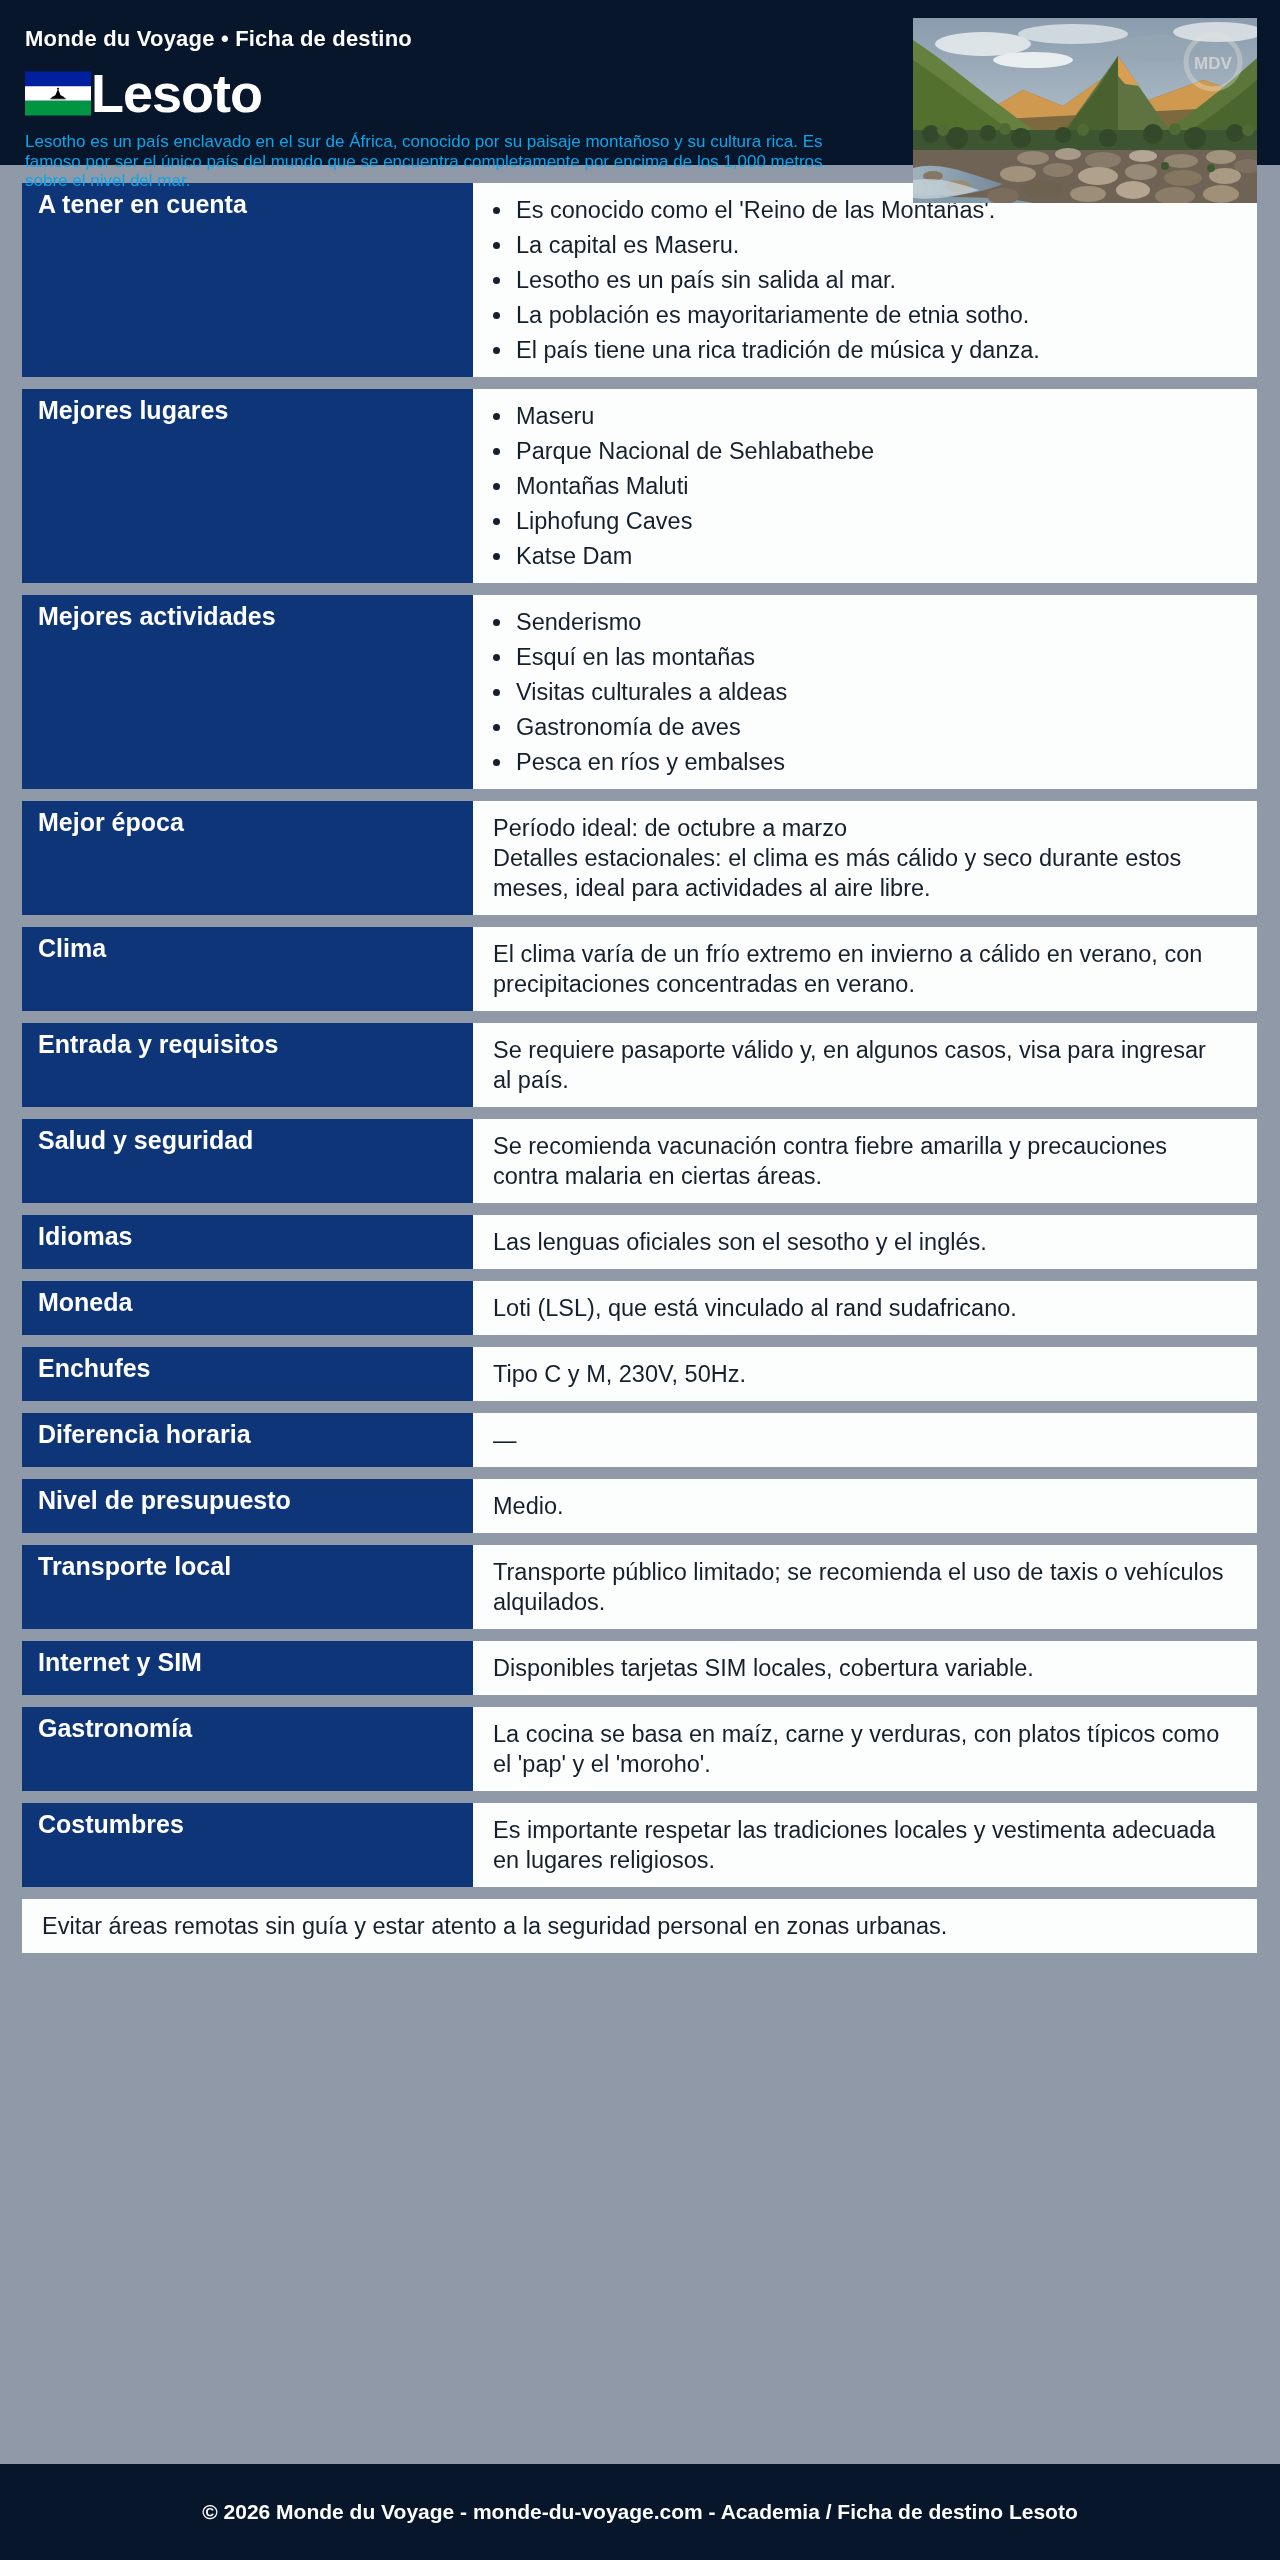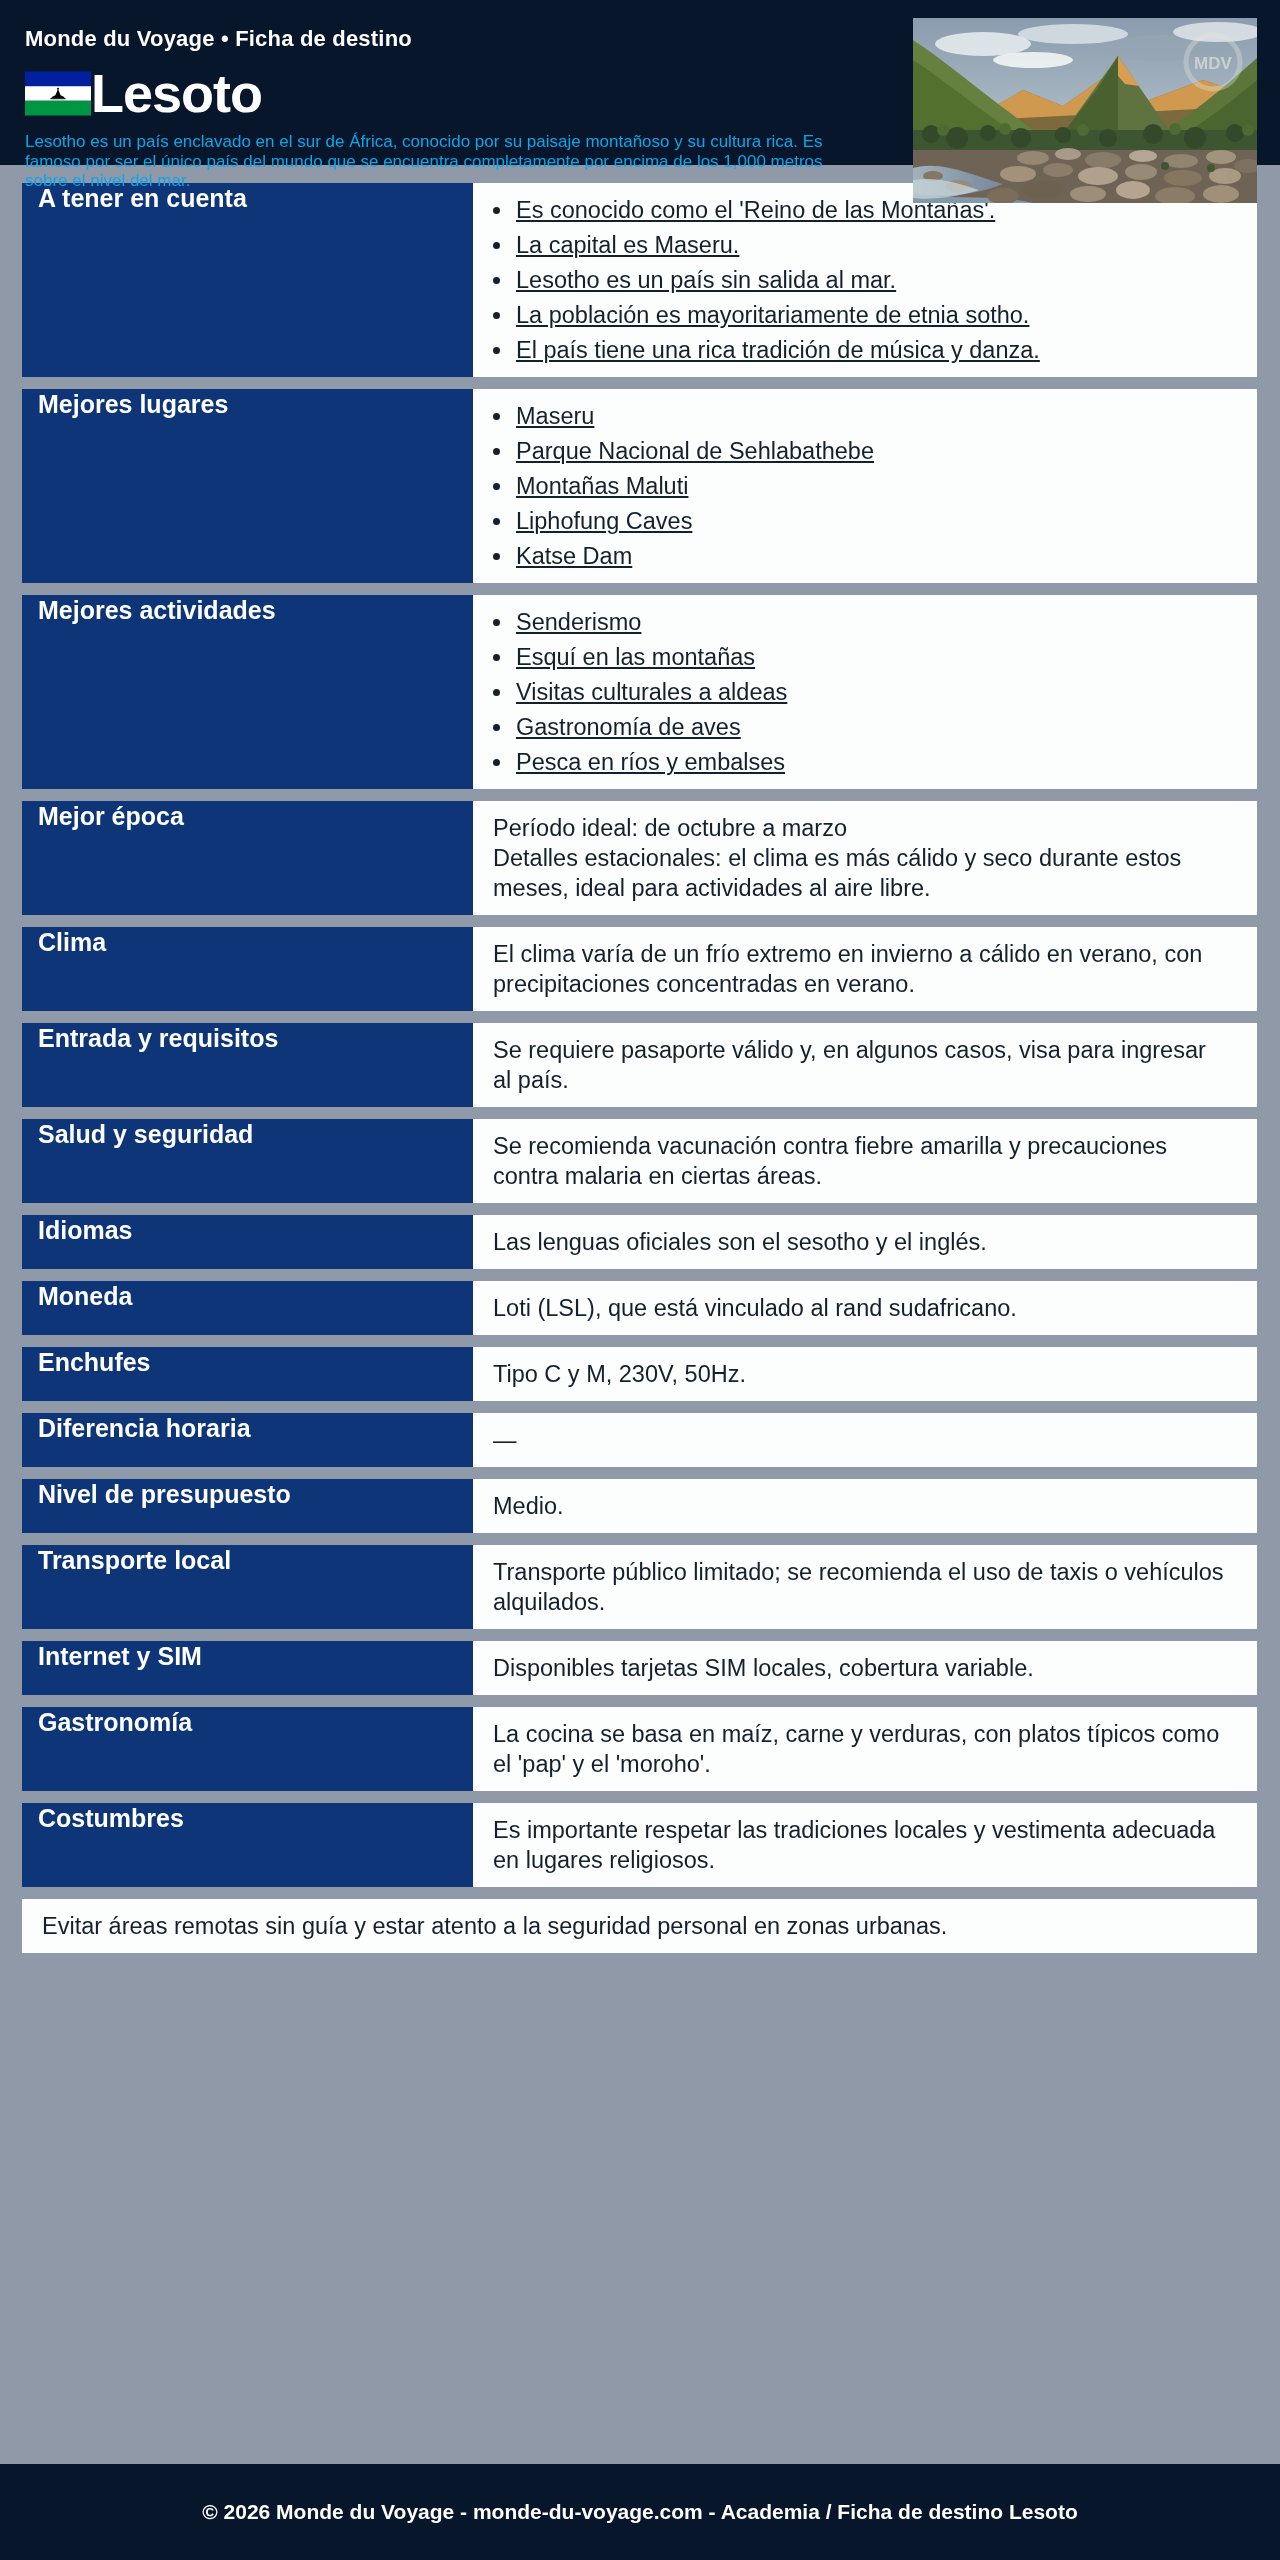--- a/index.html
+++ b/index.html
@@ -25,30 +25,30 @@
   .sheet{flex:1 1 auto;}
   .info-table{
     display:flex;flex-direction:column;row-gap:12px;
     margin:18px 23px 0 22px;
   }
   .row{display:flex;align-items:stretch;}
   .label-cell{
     flex:none;width:451px;box-sizing:border-box;
     background:#0d3577;color:#ffffff;
     font-size:25px;font-weight:bold;line-height:30px;
-    padding:0 16px 13px 16px;
+    padding:6px 16px 13px 16px;
   }
   .content-cell{
     flex:1 1 auto;box-sizing:border-box;
     background:#fcfdfd;color:#16202d;
     font-size:23.5px;line-height:30px;
     padding:12px 27px 12px 20px;
   }
   .content-cell ul{margin:0;padding:0 0 0 21px;}
-  .content-cell li{padding-left:2px;text-decoration:underline;}
+  .content-cell li{padding-left:2px;}
   .content-cell li + li{margin-top:5px;}
   
   .footer{
     flex:none;height:96px;background:#07162a;
     display:flex;align-items:center;justify-content:center;
     color:#ffffff;font-size:21px;font-weight:bold;
   }
 </style>
 </head>
 <body>

